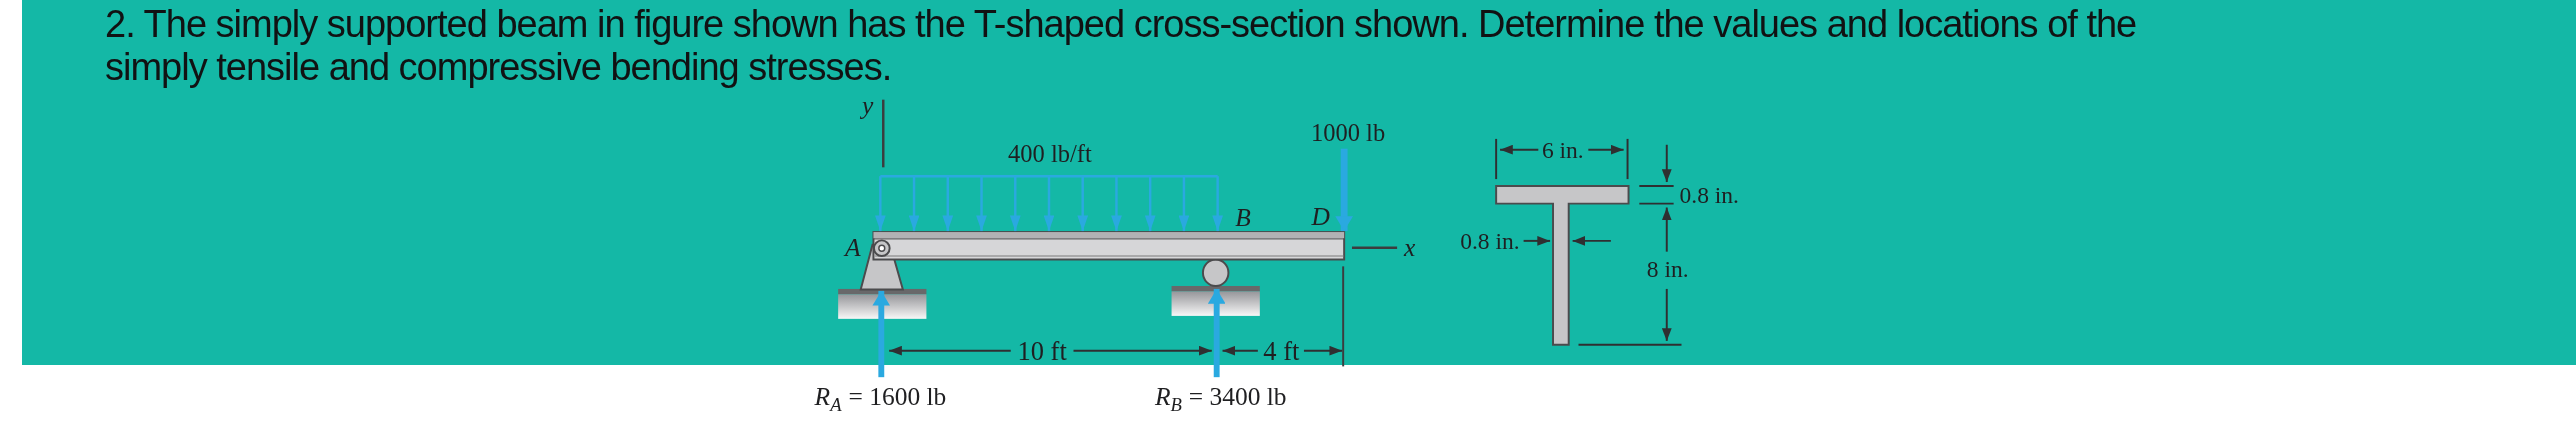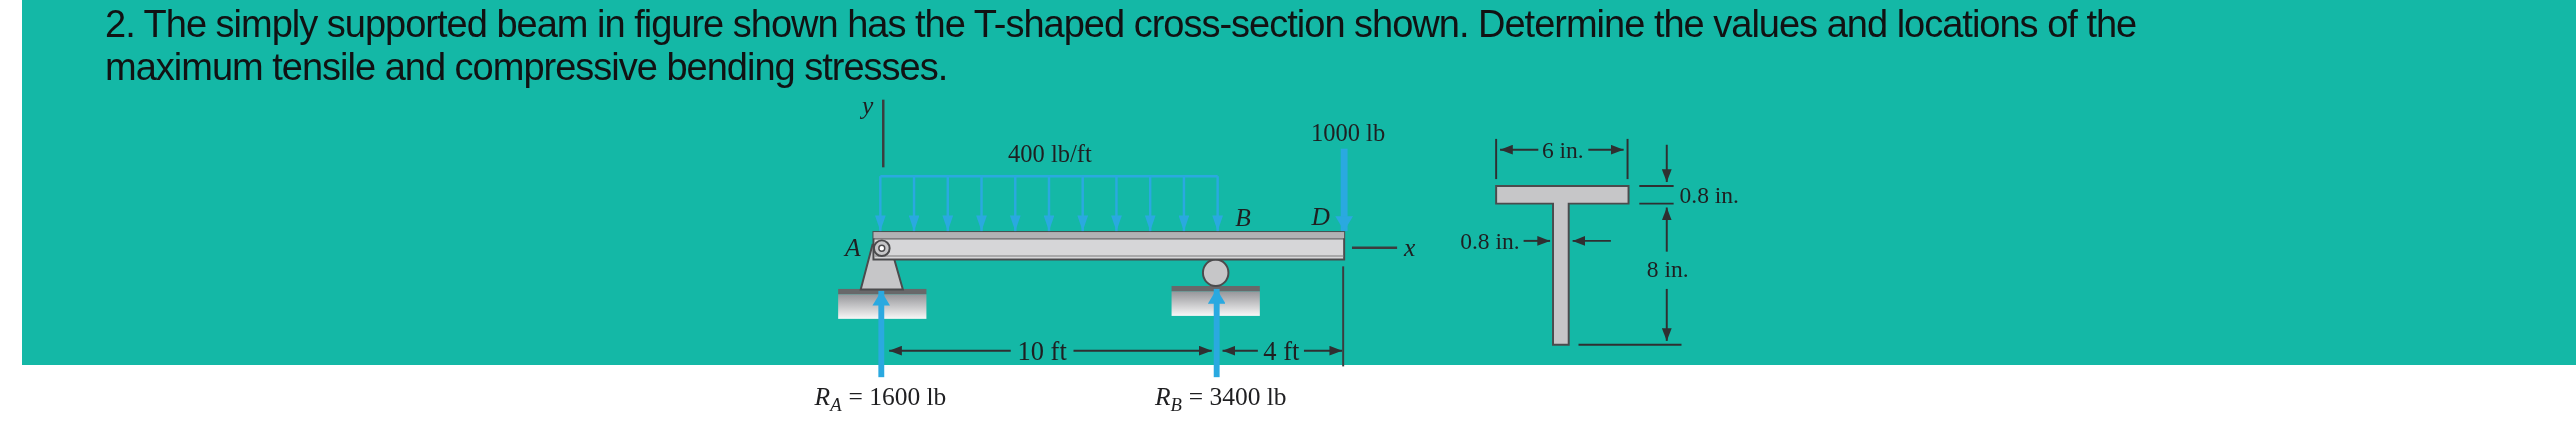--- a/index.html
+++ b/index.html
@@ -41,21 +41,21 @@
   }
   .italic { font-style: italic; }
 </style>
 </head>
 <body>
 
 <div class="page">
 
   <div class="problem-text">
     <div>2. The simply supported beam in figure shown has the T-shaped cross-section shown. Determine the values and locations of the</div>
-    <div>maximum tensile and compressive bending stresses.</div>
+    <div>simply tensile and compressive bending stresses.</div>
   </div>
 
   <svg class="figure-svg" viewBox="780 85 1100 361">
     <defs>
       <marker id="mk-dim" markerUnits="userSpaceOnUse" markerWidth="14" markerHeight="10" refX="13" refY="5" orient="auto">
         <path d="M0,0 L13,5 L0,10 Z" fill="#2f2f31"></path>
       </marker>
       <marker id="mk-load" markerUnits="userSpaceOnUse" markerWidth="17" markerHeight="11" refX="16" refY="5.5" orient="auto">
         <path d="M0,0 L16,5.5 L0,11 Z" fill="#2aa9e0"></path>
       </marker>

